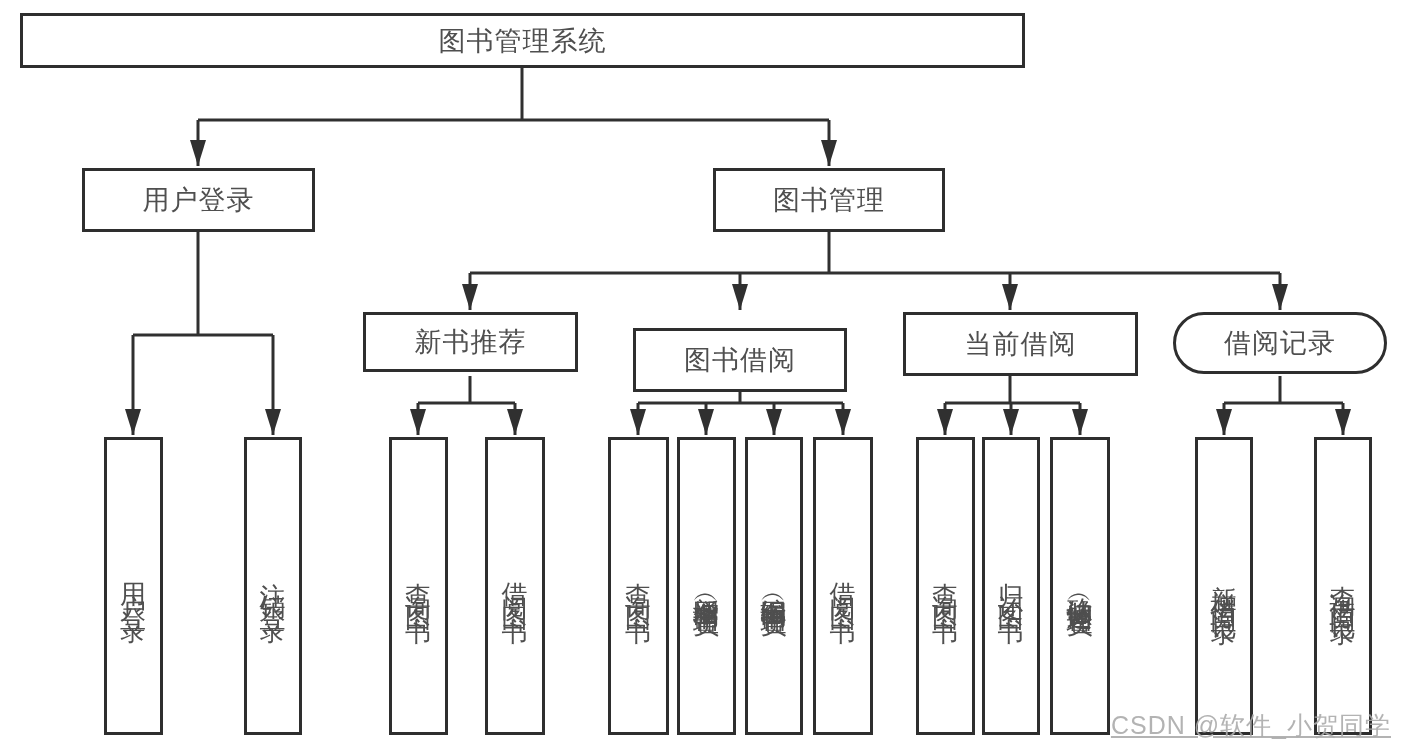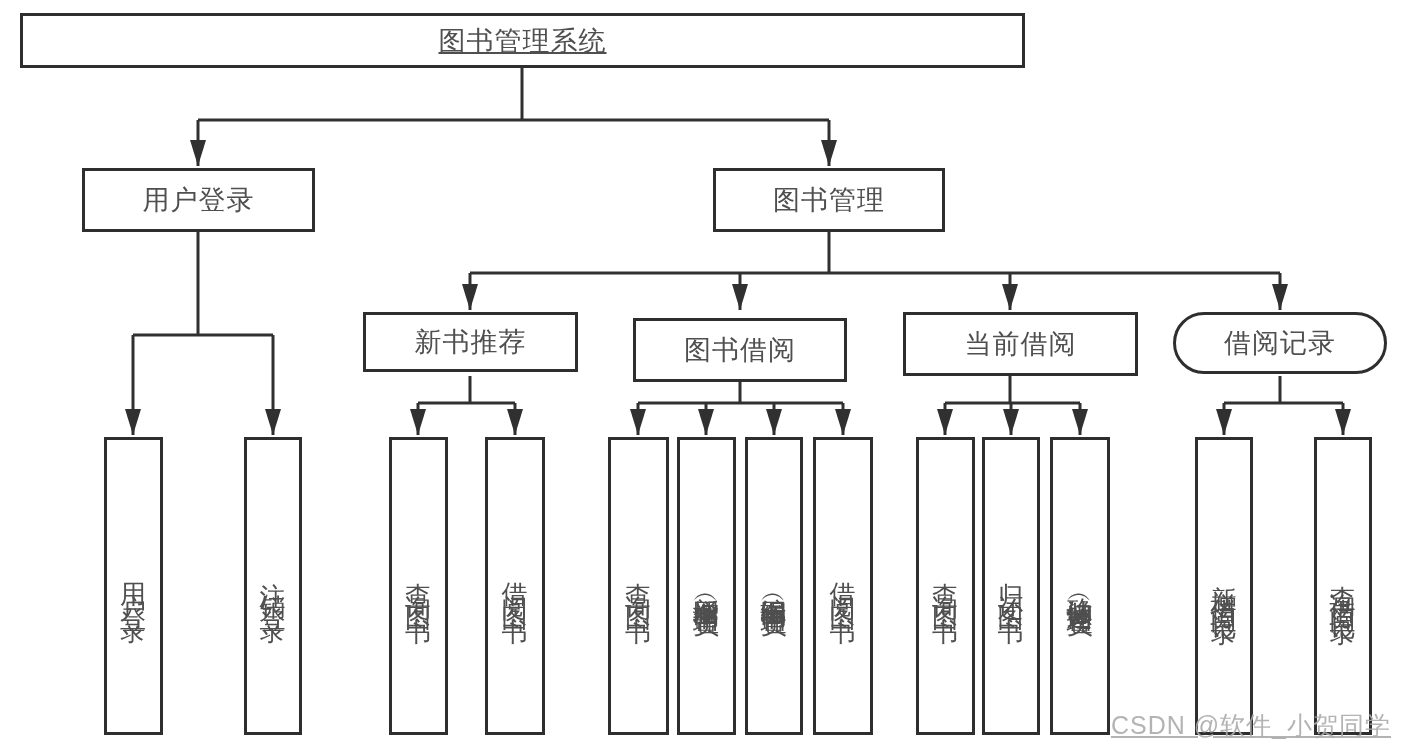--- a/index.html
+++ b/index.html
@@ -101,27 +101,27 @@
       <line x1="945" y1="403" x2="945" y2="435" marker-end="url(#arw)"></line>
       <line x1="1011" y1="403" x2="1011" y2="435" marker-end="url(#arw)"></line>
       <line x1="1080" y1="403" x2="1080" y2="435" marker-end="url(#arw)"></line>
 
       <path d="M1280 376 V403 M1224 403 H1343"></path>
       <line x1="1224" y1="403" x2="1224" y2="435" marker-end="url(#arw)"></line>
       <line x1="1343" y1="403" x2="1343" y2="435" marker-end="url(#arw)"></line>
     </g>
   </svg>
 
-  <div class="box hbox" style="left:20px; top:13px; width:1005px; height:55px;text-decoration:underline;">图书管理系统</div>
+  <div class="box hbox" style="left:20px; top:13px; width:1005px; height:55px;">图书管理系统</div>
 
   <div class="box hbox" style="left:82px; top:168px; width:233px; height:64px;">用户登录</div>
   <div class="box hbox" style="left:713px; top:168px; width:232px; height:64px;">图书管理</div>
 
   <div class="box hbox" style="left:363px; top:312px; width:215px; height:60px;">新书推荐</div>
-  <div class="box hbox" style="left:633px; top:318px; width:214px; height:64px;">图书借阅</div>
+  <div class="box hbox" style="left:633px; top:328px; width:214px; height:64px;">图书借阅</div>
   <div class="box hbox" style="left:903px; top:312px; width:235px; height:64px;">当前借阅</div>
   <div class="box hbox" style="left:1173px; top:312px; width:214px; height:62px;border-radius:31px;">借阅记录</div>
 
   <div class="box leaf" style="left:104px; top:437px; width:59px; height:298px;">
     <span class="vtext sp-wide">用户登录</span>
   </div>
   <div class="box leaf" style="left:244px; top:437px; width:58px; height:298px;">
     <span class="vtext sp-wide">注销登录</span>
   </div>
 

